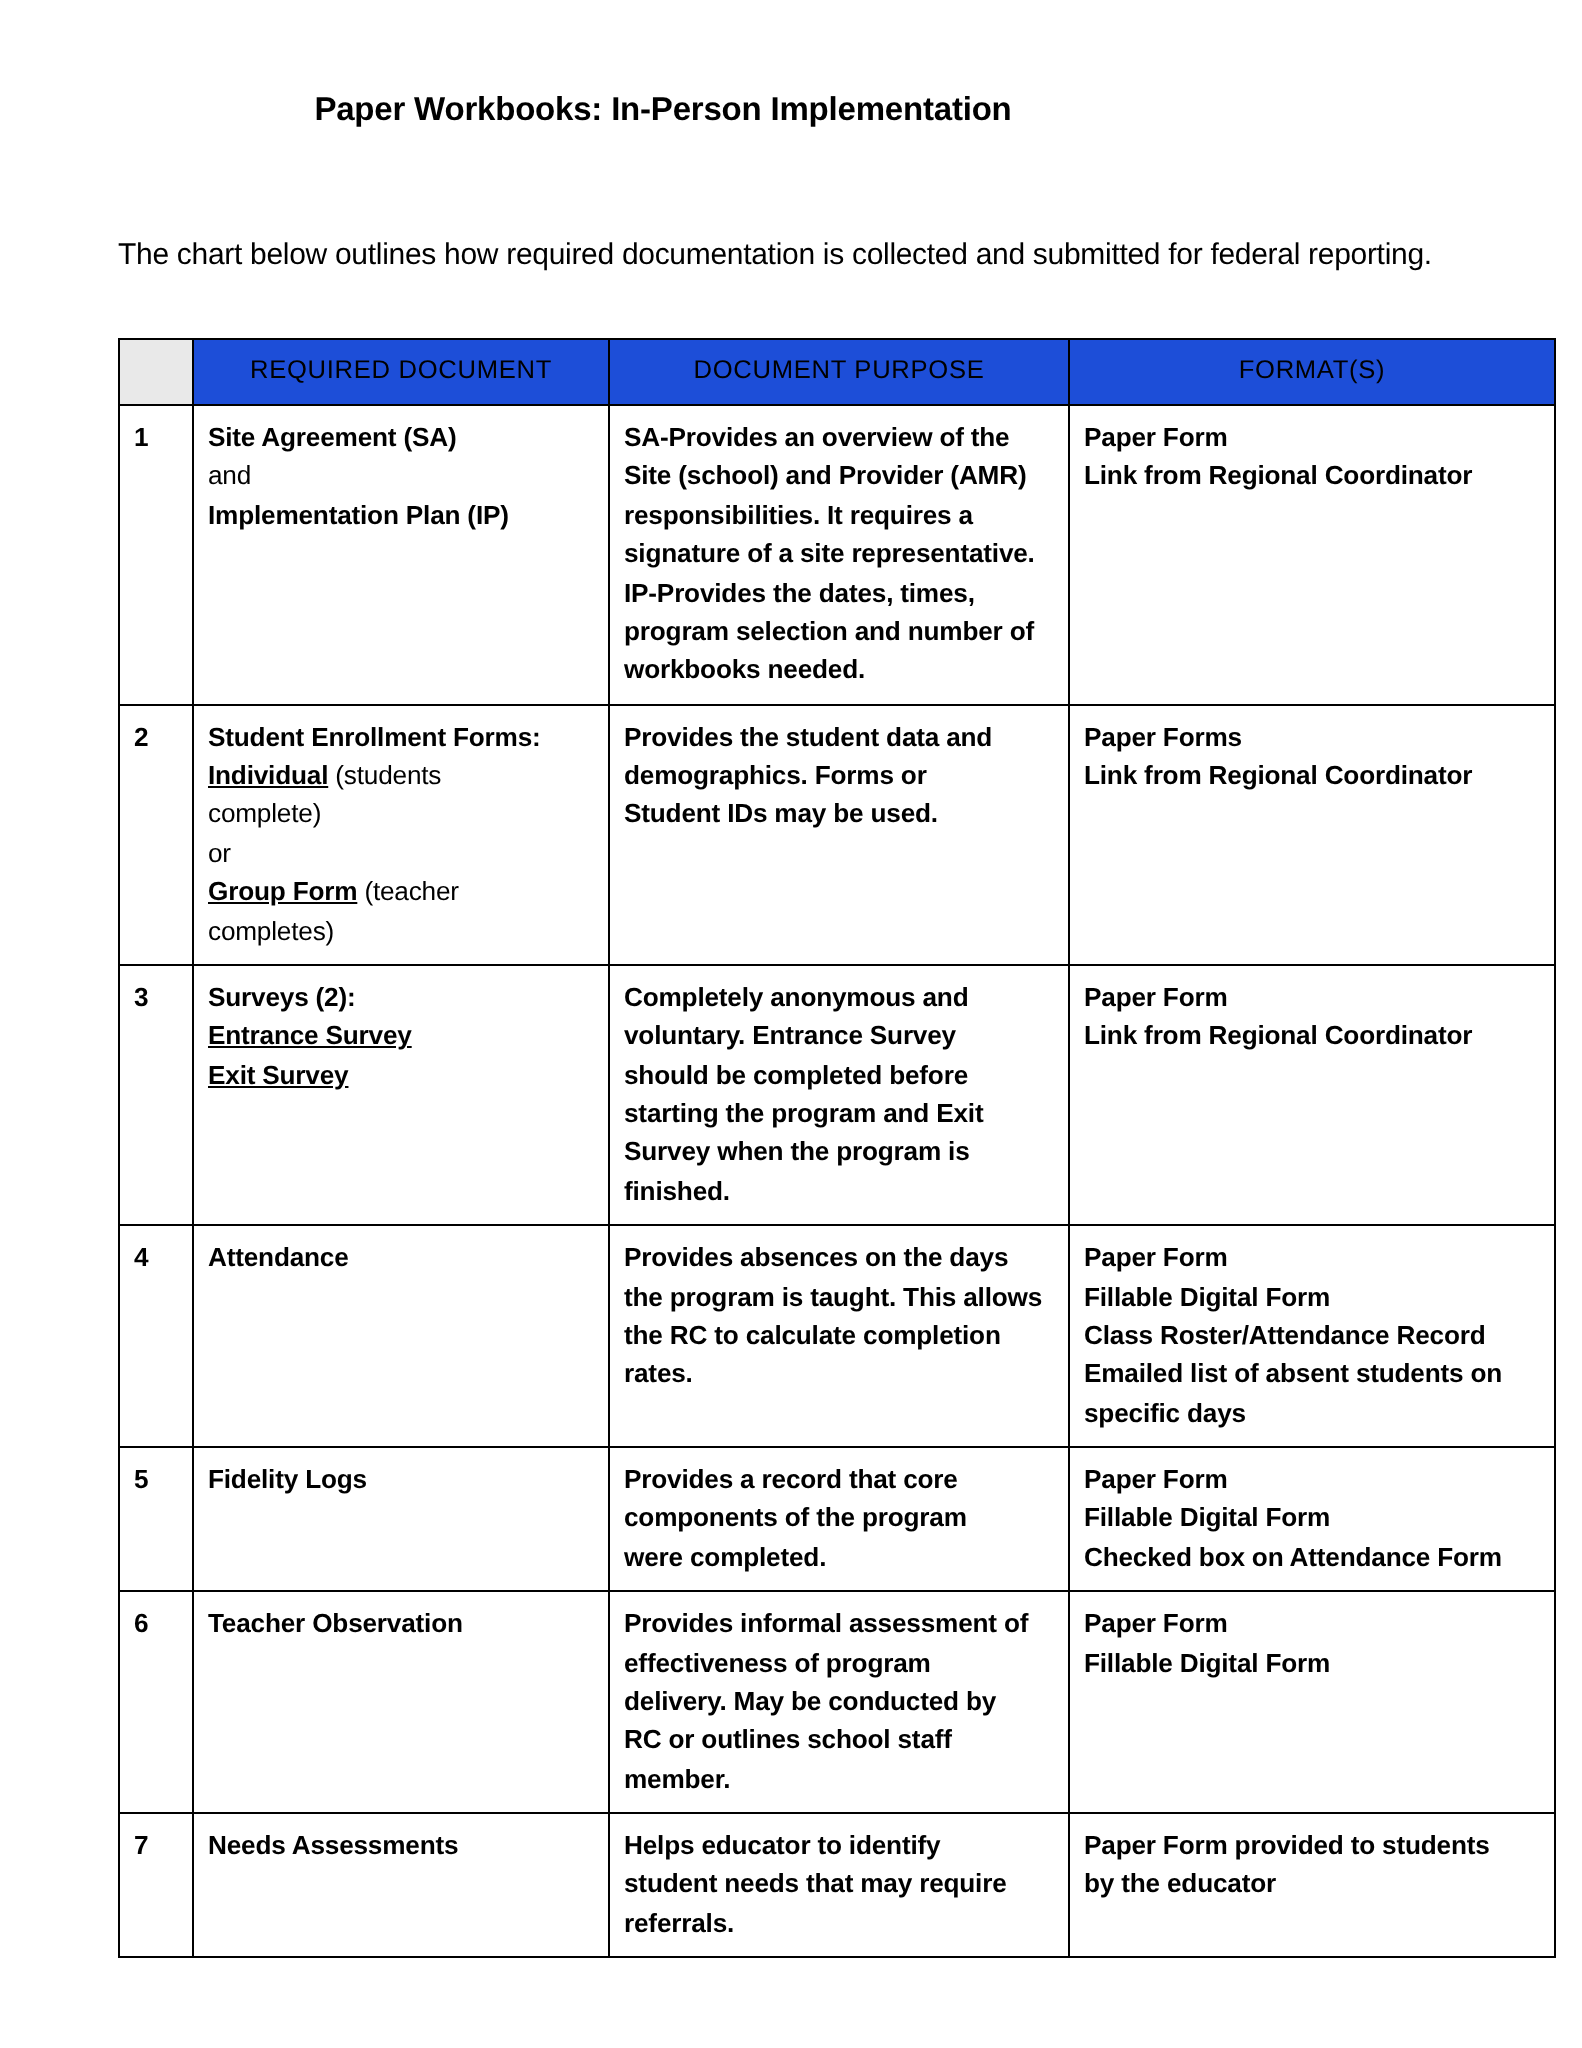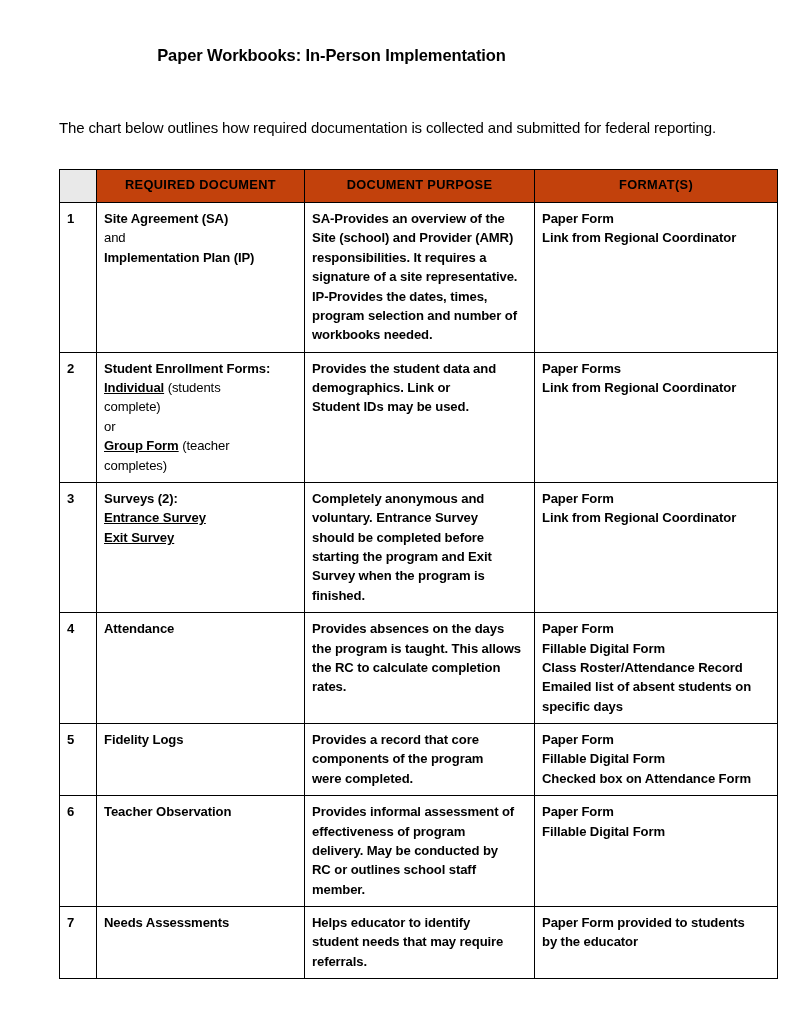--- a/index.html
+++ b/index.html
@@ -56,23 +56,23 @@
     letter-spacing: -0.1px;
   }
   table.doc-table th,
   table.doc-table td {
     border: 1.4px solid #000000;
     vertical-align: top;
     padding: 6px 7px 7px 7px;
     line-height: 1.48;
   }
   thead th {
-    background: #c2410c;
+    background: #1d4ed8;
     text-align: center;
-    font-weight: bold;
+    font-weight: normal;
     font-size: 12.8px;
     letter-spacing: 0.35px;
     padding-top: 7px;
     padding-bottom: 7px;
     vertical-align: middle;
   }
   th.col-num, td.col-num {
     width: 22px;
     text-align: left;
     padding-left: 6px;
@@ -137,21 +137,21 @@
           <td class="col-doc">
             <span class="cellline"><span>Student Enrollment Forms:</span></span>
             <span class="cellline"><span class="ul">Individual</span><span class="reg"> (students</span></span>
             <span class="cellline"><span class="reg">complete)</span></span>
             <span class="cellline"><span class="reg">or</span></span>
             <span class="cellline"><span class="ul">Group Form</span><span class="reg"> (teacher</span></span>
             <span class="cellline"><span class="reg">completes)</span></span>
           </td>
           <td class="col-purpose">
             <span class="cellline">Provides the student data and</span>
-            <span class="cellline">demographics.  Link or</span>
+            <span class="cellline">demographics.  Forms or</span>
             <span class="cellline">Student IDs may be used.</span>
           </td>
           <td class="col-format">
             <span class="cellline">Paper Forms</span>
             <span class="cellline">Link from Regional Coordinator</span>
           </td>
         </tr>
         <tr>
           <td class="col-num">3</td>
           <td class="col-doc">

